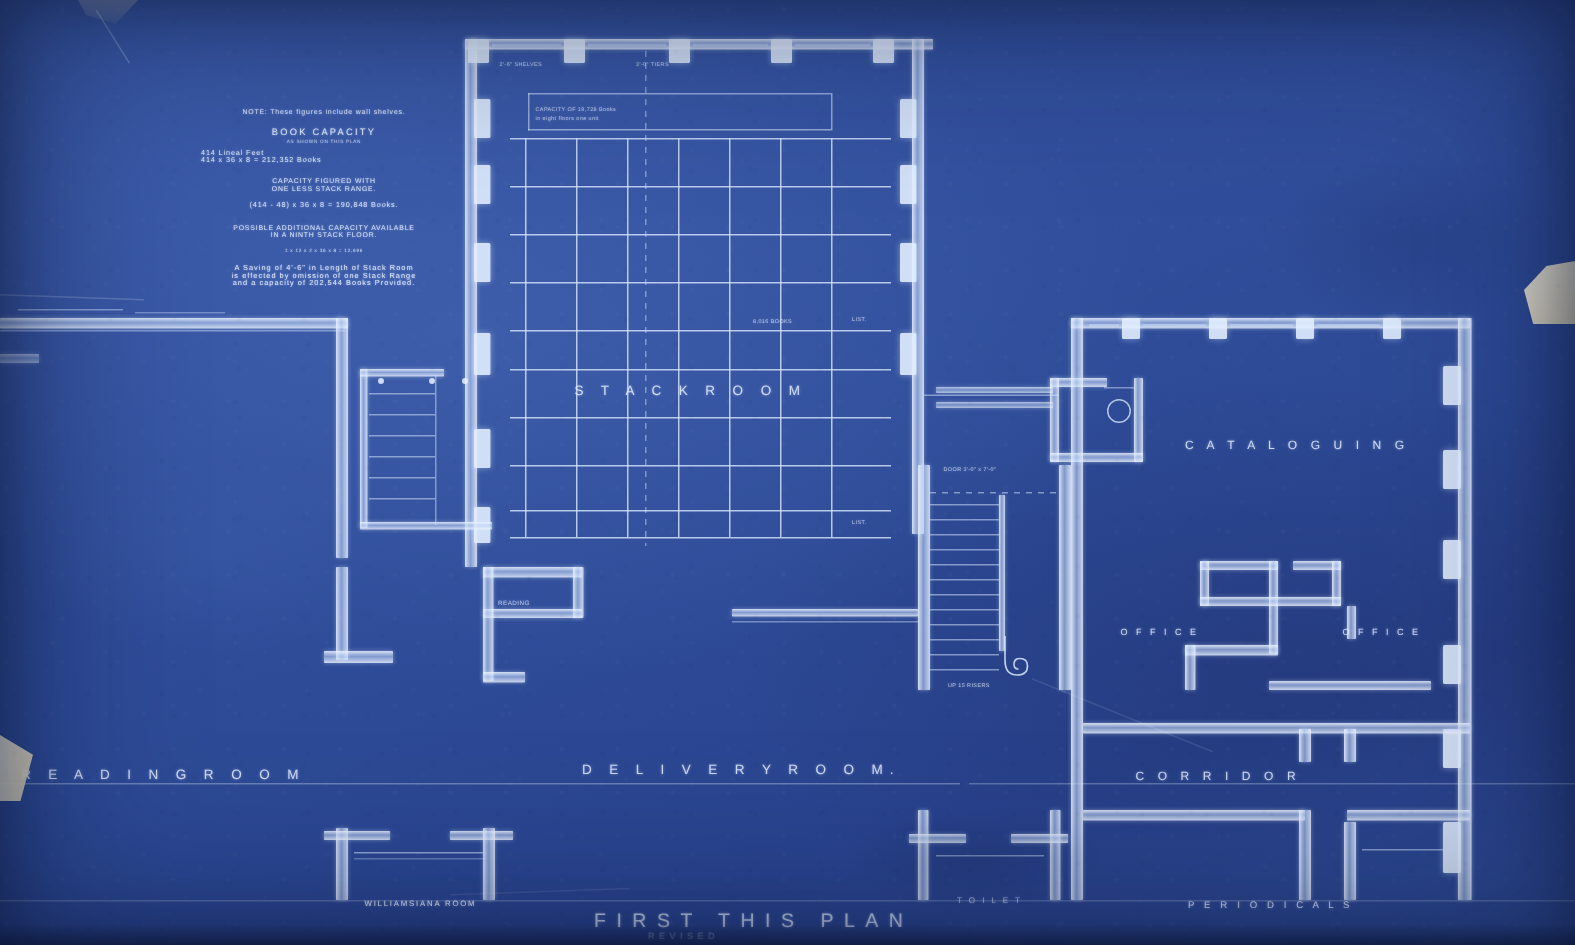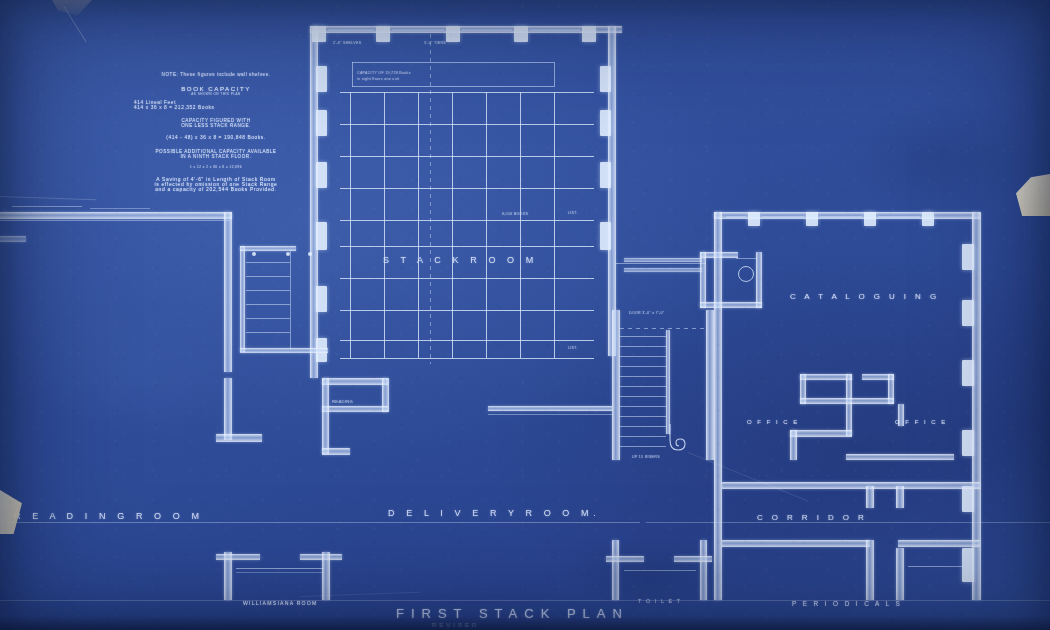--- a/index.html
+++ b/index.html
@@ -295,21 +295,21 @@
   <div class="lbl tiny2" style="left:357px;top:71px;">CAPACITY OF 19,728 Books</div>
   <div class="lbl tiny2" style="left:357px;top:77px;">in eight floors one unit</div>
   <div class="lbl tiny2" style="left:333px;top:41px;">2'-6" SHELVES</div>
   <div class="lbl tiny2" style="left:424px;top:41px;">3'-0" TIERS</div>
   <div class="lbl tiny2" style="left:502px;top:212px;">8,016 BOOKS</div>
   <div class="lbl tiny2" style="left:568px;top:211px;">LIST.</div>
   <div class="lbl tiny2" style="left:568px;top:346px;">LIST.</div>
   <div class="lbl tiny2" style="left:629px;top:311px;">DOOR 3'-0" x 7'-0"</div>
   <div class="lbl tiny2" style="left:332px;top:399px;font-size:4.2px;">READING</div>
 
-  <div class="lbl title" style="left:396px;top:606px;">FIRST   STACK   PLAN</div>
+  <div class="lbl title" style="left:396px;top:606px;">FIRST   THIS   PLAN</div>
   <div class="lbl subtitle" style="left:432px;top:622px;">REVISED</div>
 
   <div class="tear" id="tearTR"></div>
   <div class="tear" id="tearL"></div>
   <div class="tear" id="tearTL"></div>
   <div class="blotch" style="left:560px;top:540px;width:180px;height:70px;background:radial-gradient(ellipse,rgba(20,34,80,.22),rgba(0,0,0,0) 70%);"></div>
   <div class="blotch" style="left:30px;top:300px;width:220px;height:140px;background:radial-gradient(ellipse,rgba(70,105,180,.14),rgba(0,0,0,0) 70%);"></div>
   <div class="blotch" style="left:840px;top:100px;width:200px;height:120px;background:radial-gradient(ellipse,rgba(22,38,88,.2),rgba(0,0,0,0) 70%);"></div>
   <div id="grain"></div>
   <div class="botband"></div>

